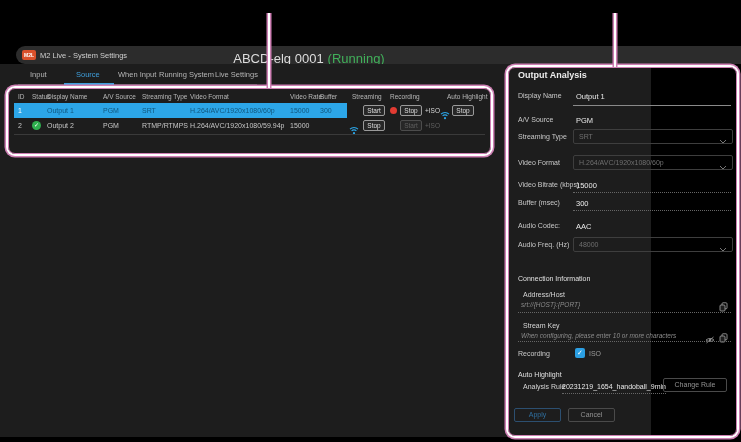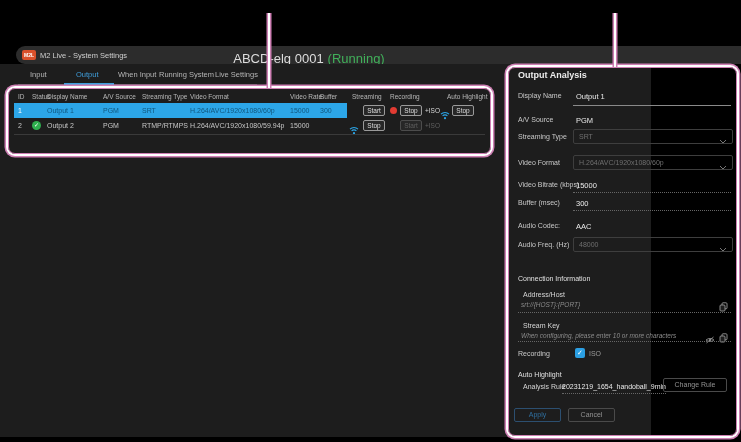--- a/index.html
+++ b/index.html
@@ -95,21 +95,21 @@
     <span class="wtitle">M2 Live - System Settings</span>
     <div class="titlecenter">
       <span>ABCD-elg 0001</span><span class="running">(Running)</span>
     </div>
     <span class="help">?</span>
   </div>
 
   <div class="content">
 
     <span class="tab" style="left:30px">Input</span>
-    <span class="tab active" style="left:76px">Output</span>
+    <span class="tab active" style="left:76px">Source</span>
     <span class="tab" style="left:118px">When Input</span>
     <span class="tab" style="left:159px">Running System</span>
     <span class="tab" style="left:215px">Live Settings</span>
     <div class="tabline"></div>
     <div class="tabline-active"></div>
 
     <div class="otable">
       <span class="hcell c-id">ID</span>
       <span class="hcell c-st">Status</span>
       <span class="hcell c-nm">Display Name</span>

